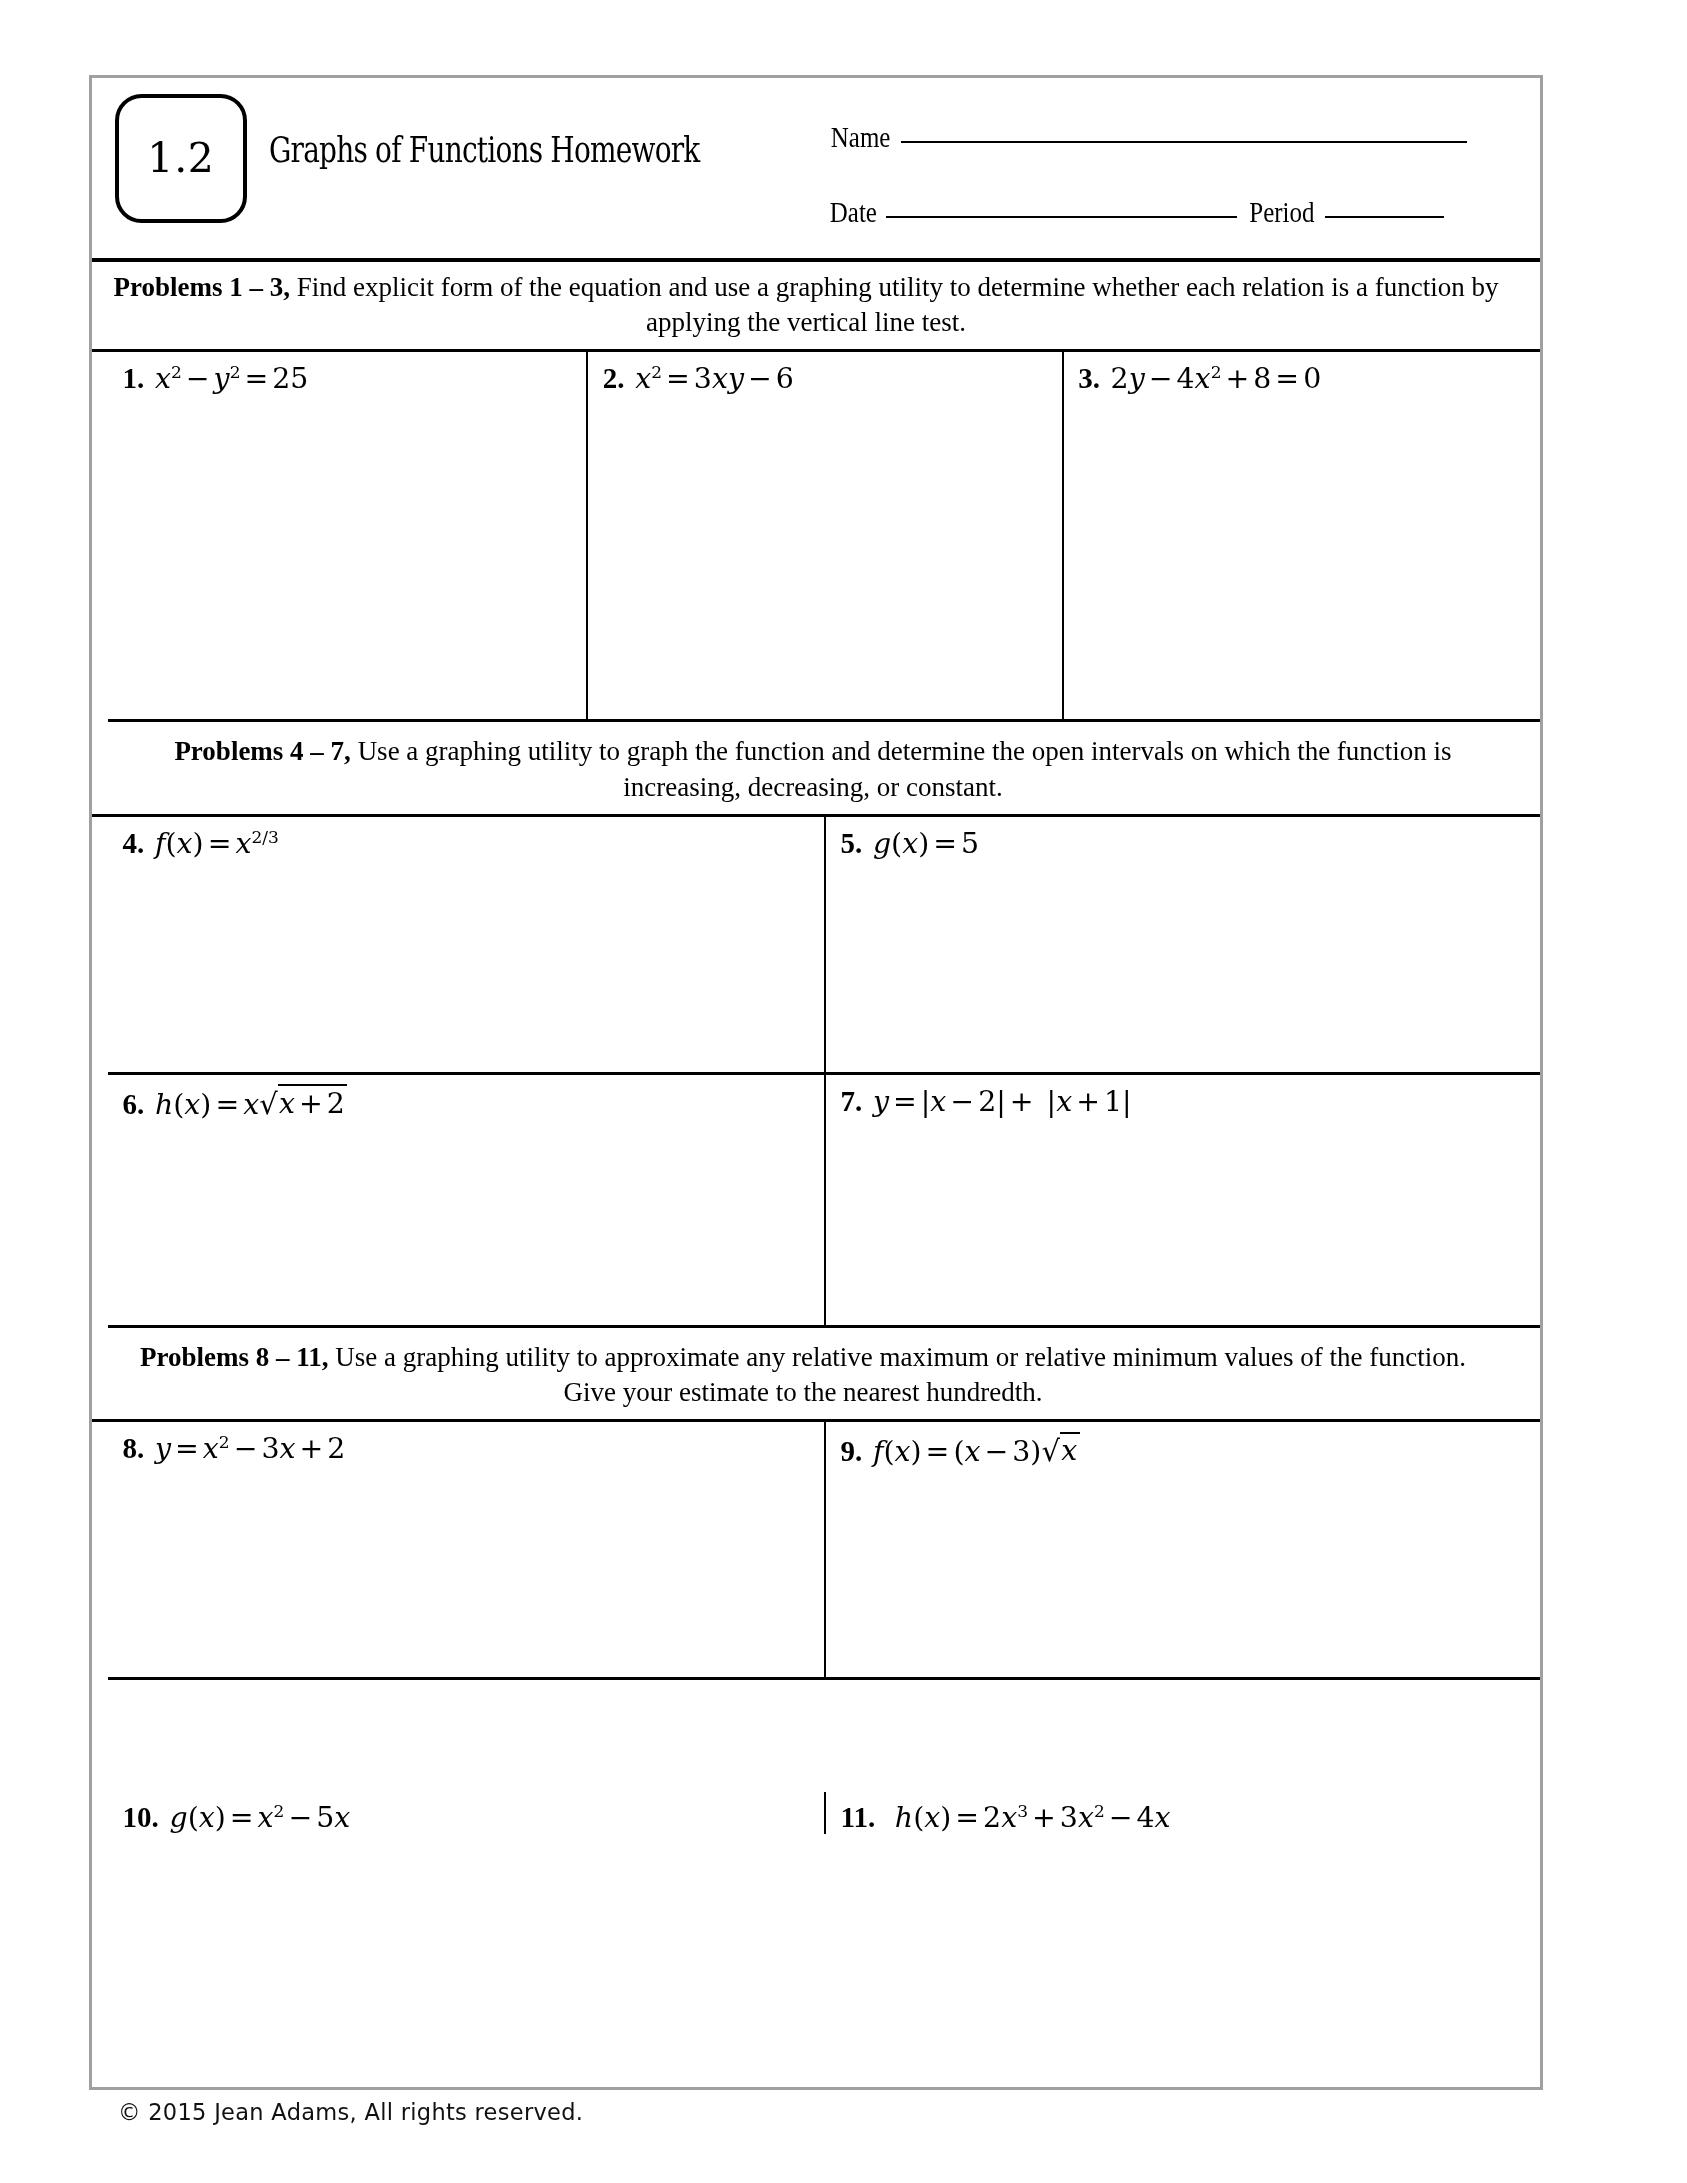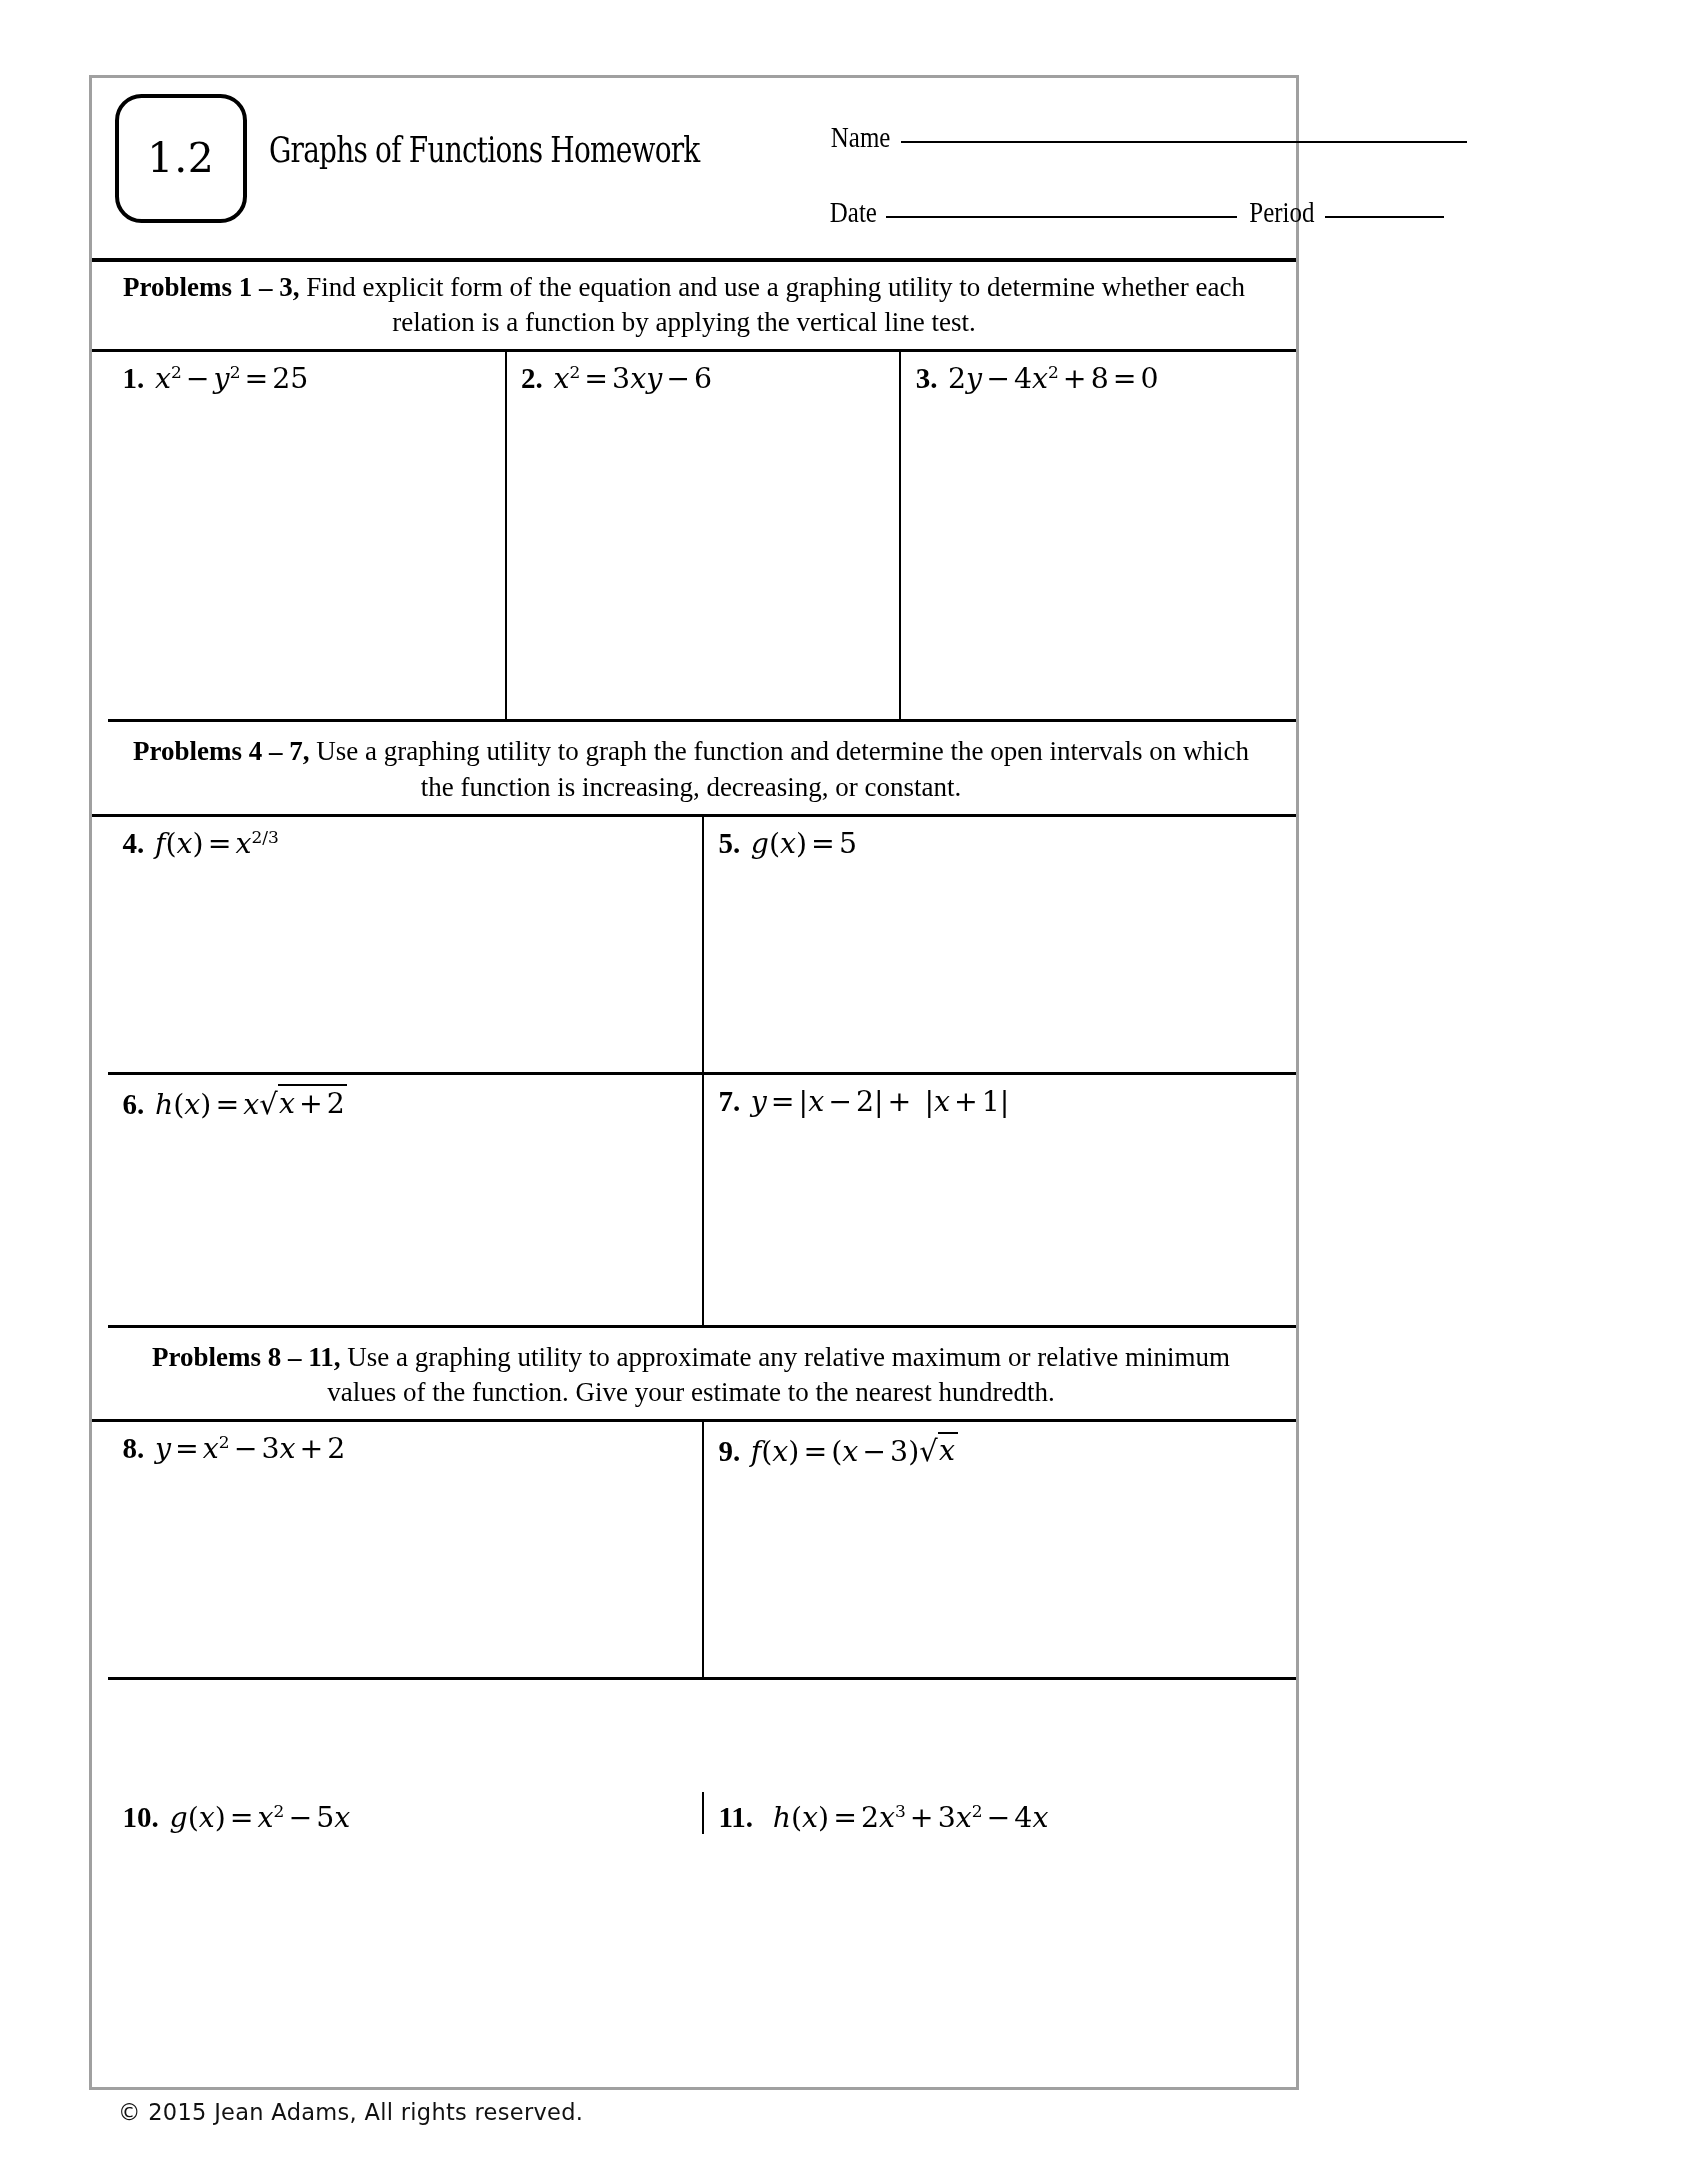--- a/index.html
+++ b/index.html
@@ -13,21 +13,21 @@
     font-family: "Liberation Serif", serif;
     position: relative;
     overflow: hidden;
   }
 
   
   .page {
     position: absolute;
     left: 89px;
     top: 75px;
-    width: 1210px;
+    width: 1454px;
     height: 2015px;
     border: 3.3px solid #a0a0a0;
     box-sizing: border-box;
     background: #ffffff;
   }
 
   .inner {
     position: absolute;
     left: 0;
     top: 0;
@@ -133,21 +133,21 @@
     line-height: 1.30;
     text-align: center;
     color: #000000;
     font-family: "Liberation Serif", serif;
   }
   .instr .lead {
     font-weight: bold;
   }
   .instr.i1 { padding-left: 20px; padding-right: 40px; }
   .instr.i2 { padding-left: 30px; padding-right: 36px; }
-  .instr.i3 { padding-left: 24px; padding-right: 30px; }
+  .instr.i3 { padding-left: 24px; padding-right: 50px; }
 
   
   .prow {
     display: flex;
     box-sizing: border-box;
     border-bottom: 3.3px solid #000000;
     margin-left: 16px;
   }
   .prow.last { border-bottom: none; }
   .pcell {

